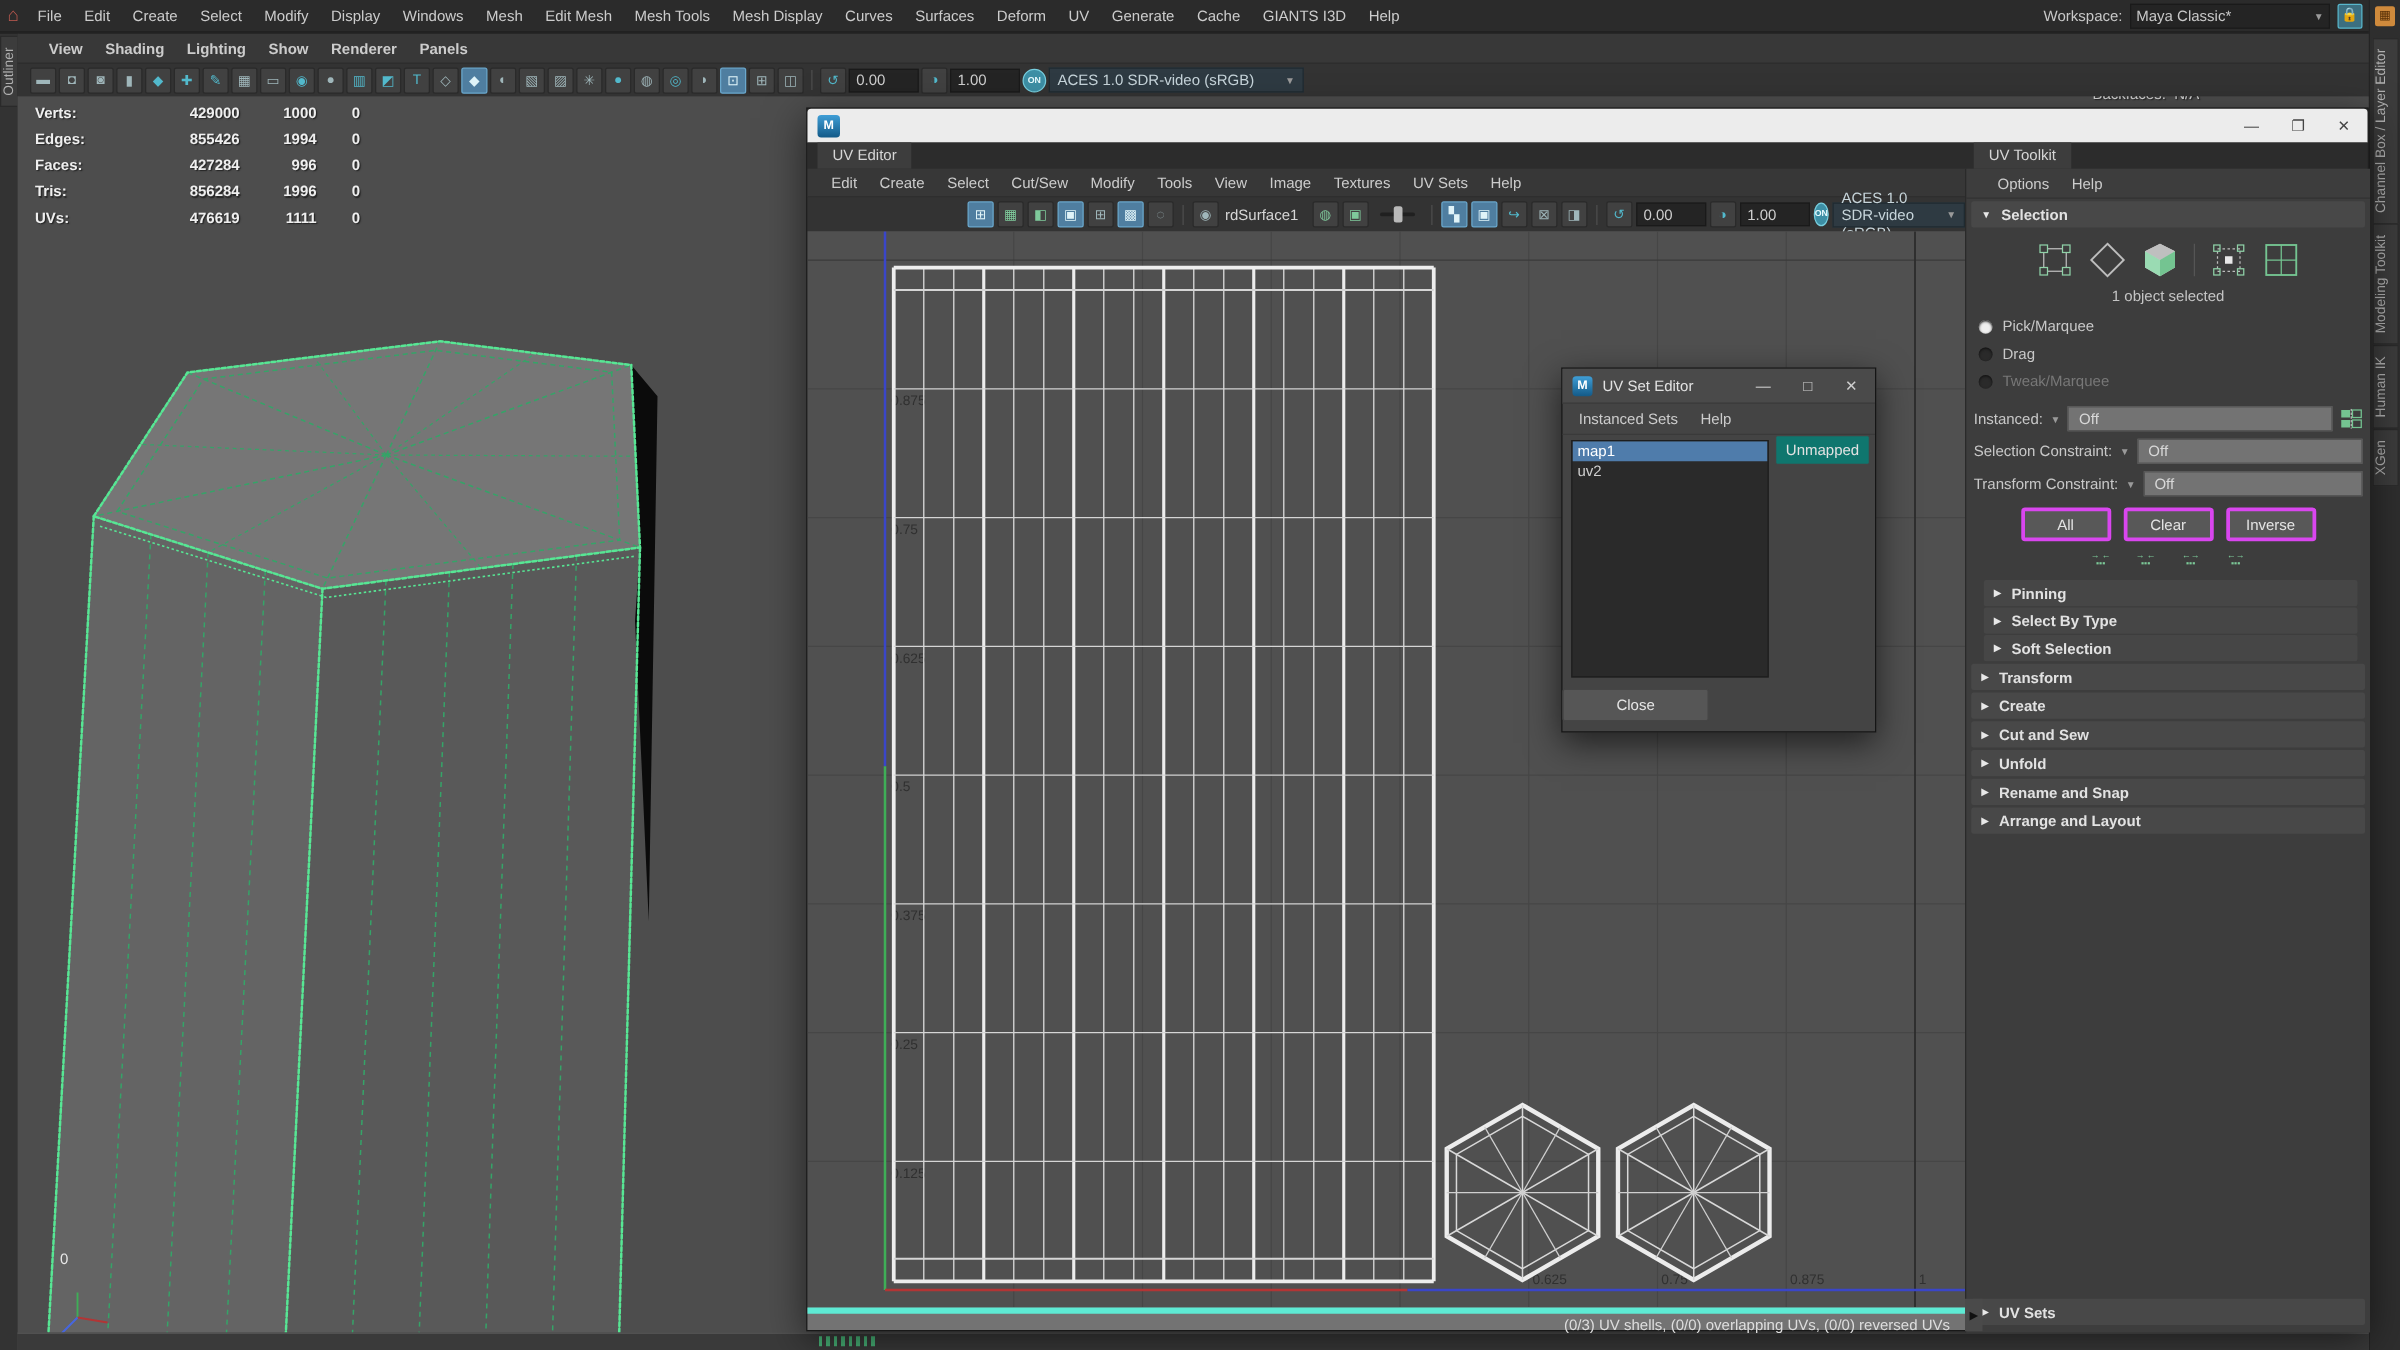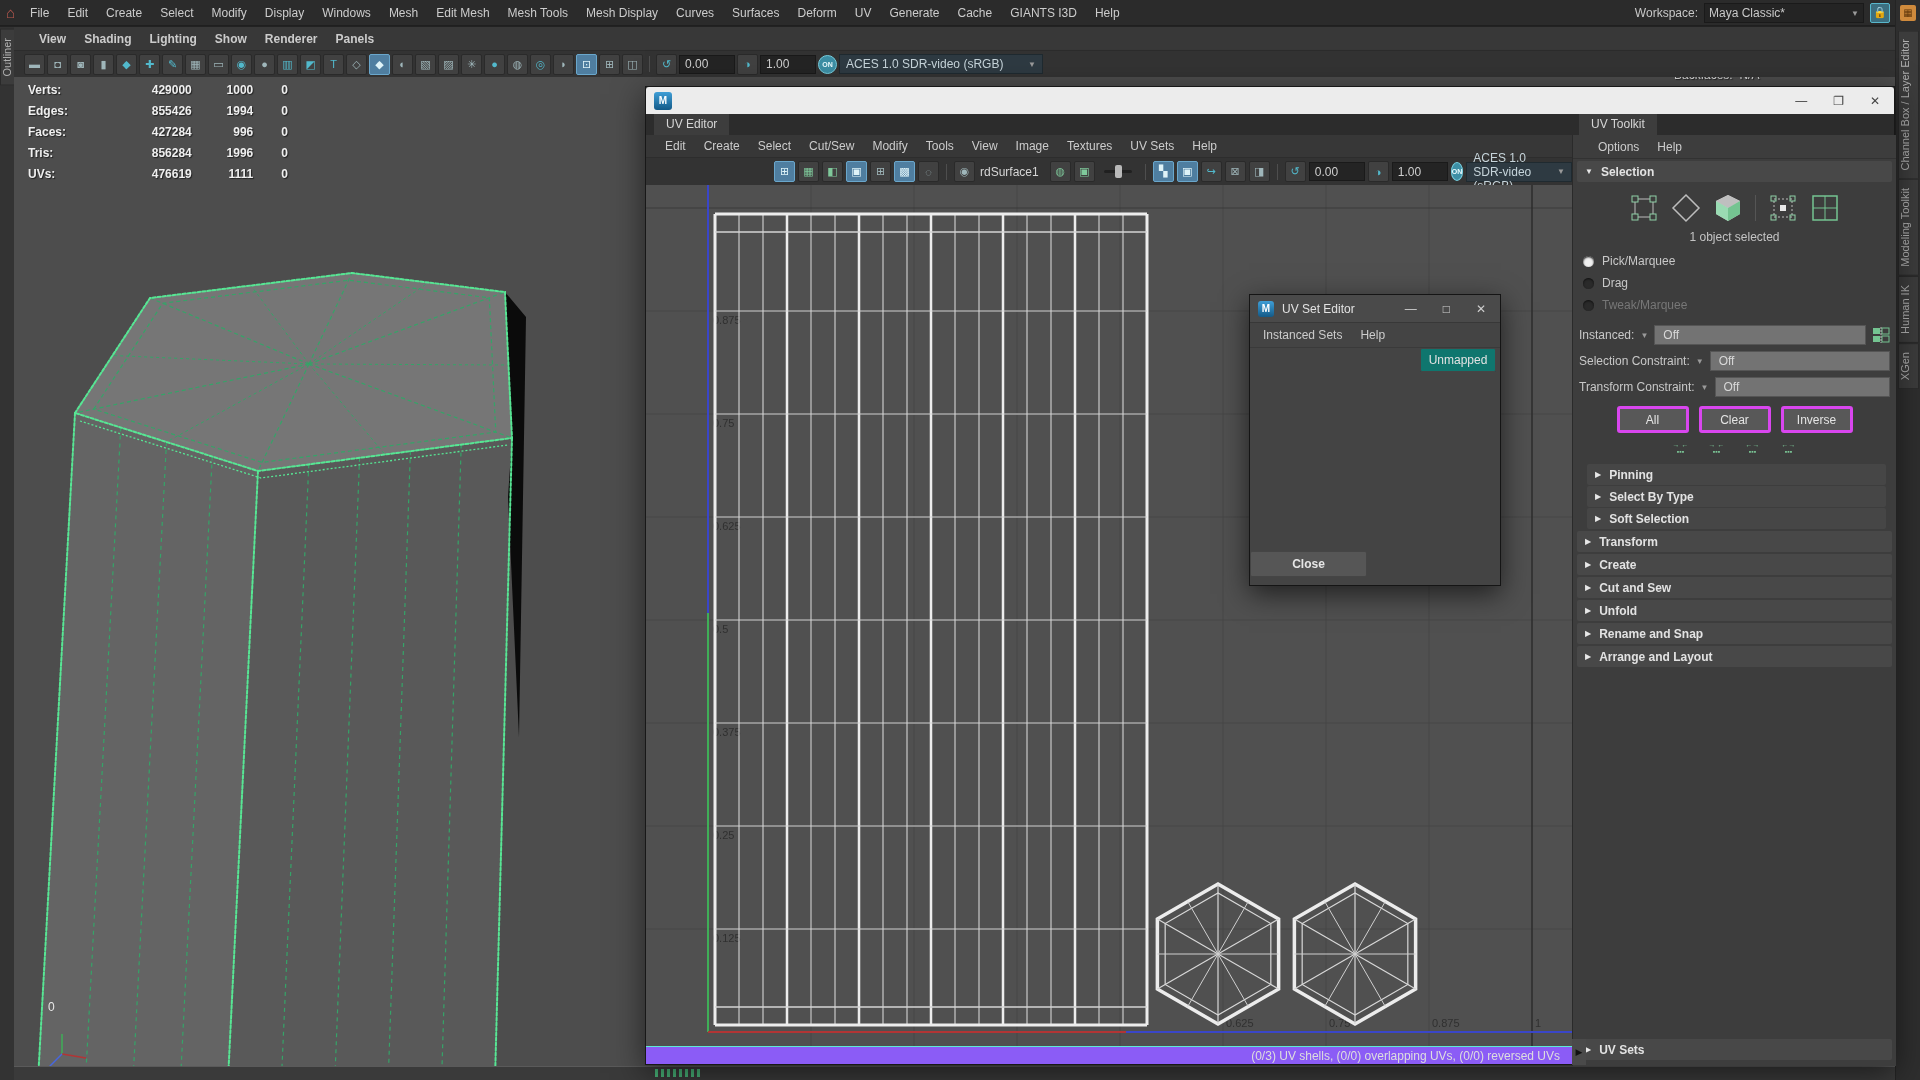--- a/index.html
+++ b/index.html
@@ -66,21 +66,21 @@
   .win-controls{margin-left:auto;display:flex;gap:26px;color:#444;font-size:12px;padding-right:6px;}
   #uv-tabstrip{left:0;top:27px;width:100%;height:21px;background:#2c2c2c;}
   .pane-tab{position:absolute;top:0;height:21px;background:#3d3d3d;color:#d6d6d6;padding:0 12px;line-height:21px;}
   #uvmenu{left:0;top:48px;width:926px;height:23px;background:#373737;display:flex;align-items:center;gap:2px;
           padding-left:10px;box-sizing:border-box;border-bottom:1px solid #2d2d2d;}
   #uvtoolbar{left:0;top:71px;width:926px;height:27px;background:#333333;display:flex;align-items:center;gap:3px;
              padding-left:128px;box-sizing:border-box;}
   .slider{width:58px;height:3px;background:#202020;border-radius:2px;position:relative;margin:0 6px;}
   .slider .thumb{position:absolute;left:40%;top:-5px;width:7px;height:13px;background:#b9b9b9;border-radius:2px;}
   #uvcanvas{left:0;top:98px;width:926px;height:861px;background:#505050;overflow:hidden;}
-  #uvstatus{left:0;top:959px;width:926px;height:18px;background:#8b5cf6;border-top:1px solid #5eead4;
+  #uvstatus{left:0;top:959px;width:926px;height:18px;background:#737373;border-top:5px solid #5eead4;
             color:#dedede;text-align:right;padding:2px 12px 0 0;box-sizing:border-box;}
   #pane-splitter{left:926px;top:952px;width:14px;height:26px;background:#4a4a4a;color:#111;font-size:9px;
                  text-align:center;line-height:26px;z-index:3;}
   
   #uvtoolkit{left:926px;top:48px;width:324px;height:931px;background:#3d3d3d;border-left:1px solid #2a2a2a;
              box-sizing:border-box;}
   #tk-menus{display:flex;gap:4px;height:23px;align-items:center;padding-left:16px;border-bottom:1px solid #323232;}
   .section-bar{background:#484848;border-radius:2px;height:21px;display:flex;align-items:center;gap:8px;
                padding-left:8px;color:#e2e2e2;font-weight:bold;margin:2px 4px;}
   .section-bar.sub{margin:1px 10px 1px 14px;background:#464646;}
@@ -104,21 +104,21 @@
   #setdlg-title{height:27px;background:#4a4a4a;border-bottom:1px solid #383838;display:flex;align-items:center;
                 gap:8px;padding:0 8px;color:#e2e2e2;}
   #setdlg-menus{height:24px;display:flex;gap:4px;align-items:center;padding-left:4px;border-bottom:1px solid #3a3a3a;}
   #setdlg-list{position:absolute;left:7px;top:57px;width:156px;height:188px;background:#2a2a2a;
                border:1px solid #1d1d1d;overflow:hidden;}
   .set-item{height:16px;line-height:16px;padding-left:4px;color:#cfcfcf;}
   .set-item.selected{background:#4f7cab;color:#fff;}
   .dlg-btn{position:absolute;left:170px;width:74px;height:22px;background:#0f766e;border:1px solid #454545;
            border-radius:2px;color:#e2e2e2;display:flex;align-items:center;justify-content:center;}
   .dlg-bottom-btn{position:absolute;top:256px;width:115px;height:24px;background:#565656;border:1px solid #454545;
-                  border-radius:2px;color:#e6e6e6;display:flex;align-items:center;justify-content:center;font-weight:bold;}
+                  border-radius:2px;color:#e6e6e6;display:flex;align-items:center;justify-content:center;}
   svg text{font-family:"Liberation Sans","DejaVu Sans",sans-serif;}
 </style>
 </head>
 <body>
 
 <div id="menubar" class="abs">
   <span id="home-icon">⌂</span>
   <span>
     <span class="menu-item">File</span><span class="menu-item">Edit</span><span class="menu-item">Create</span><span class="menu-item">Select</span><span class="menu-item">Modify</span><span class="menu-item">Display</span><span class="menu-item">Windows</span><span class="menu-item">Mesh</span><span class="menu-item">Edit Mesh</span><span class="menu-item">Mesh Tools</span><span class="menu-item">Mesh Display</span><span class="menu-item">Curves</span><span class="menu-item">Surfaces</span><span class="menu-item">Deform</span><span class="menu-item">UV</span><span class="menu-item">Generate</span><span class="menu-item">Cache</span><span class="menu-item">GIANTS I3D</span><span class="menu-item">Help</span>
   </span>
@@ -609,19 +609,24 @@
       <span>—</span>
       <span>□</span>
       <span>✕</span>
     </span>
   </div>
   <div id="setdlg-menus">
     <span>
       <span class="menu-item">Instanced Sets</span><span class="menu-item">Help</span>
     </span>
   </div>
+  <div id="setdlg-list">
+    <span>
+      <div class="set-item selected">map1</div><div class="set-item">uv2</div>
+    </span>
+  </div>
   <span>
     <span class="dlg-btn">New</span><span class="dlg-btn">Rename</span><span class="dlg-btn">Delete</span><span class="dlg-btn">Copy</span><span class="dlg-btn">Propagate</span><span class="dlg-btn">Unmapped</span>
   </span>
   <span>
     <span class="dlg-bottom-btn">Update</span><span class="dlg-bottom-btn">Close</span>
   </span>
 </div>
 
 </body></html>

